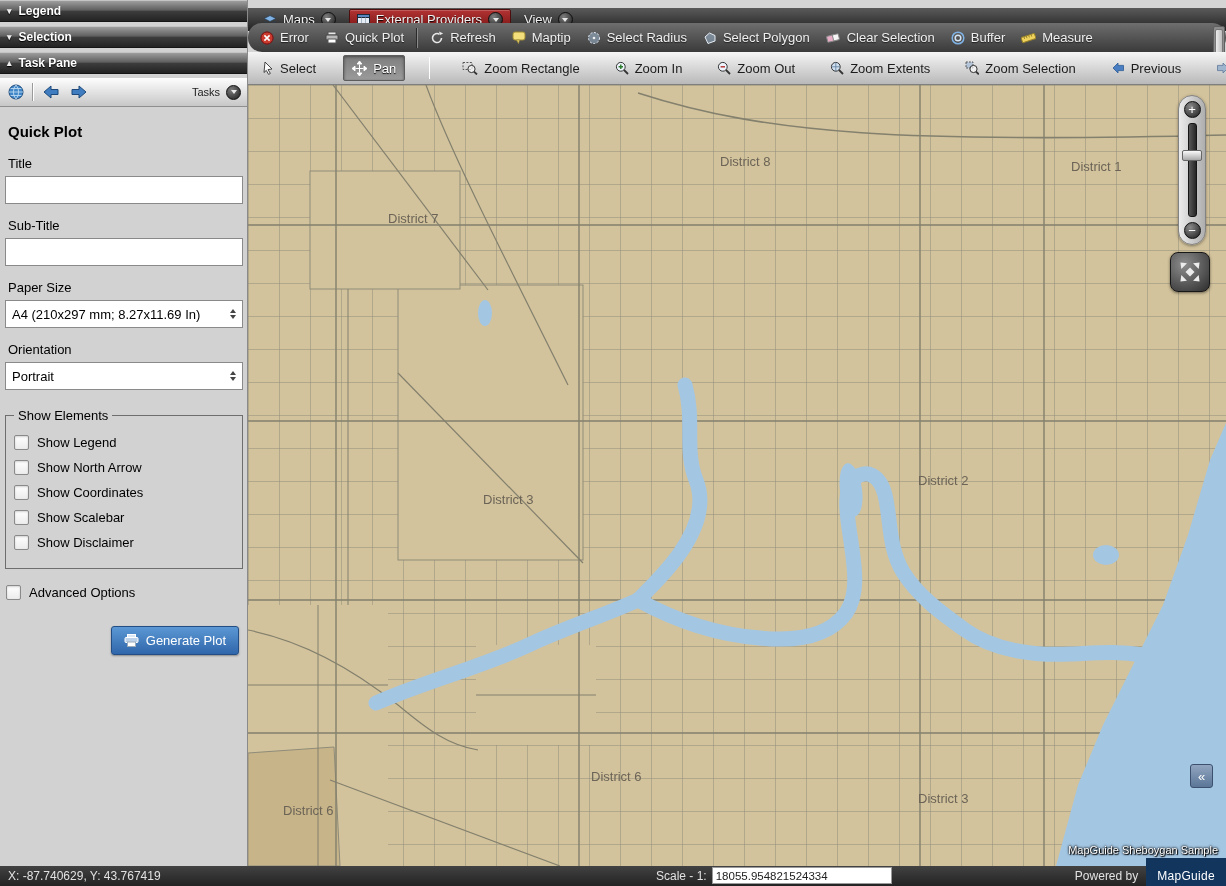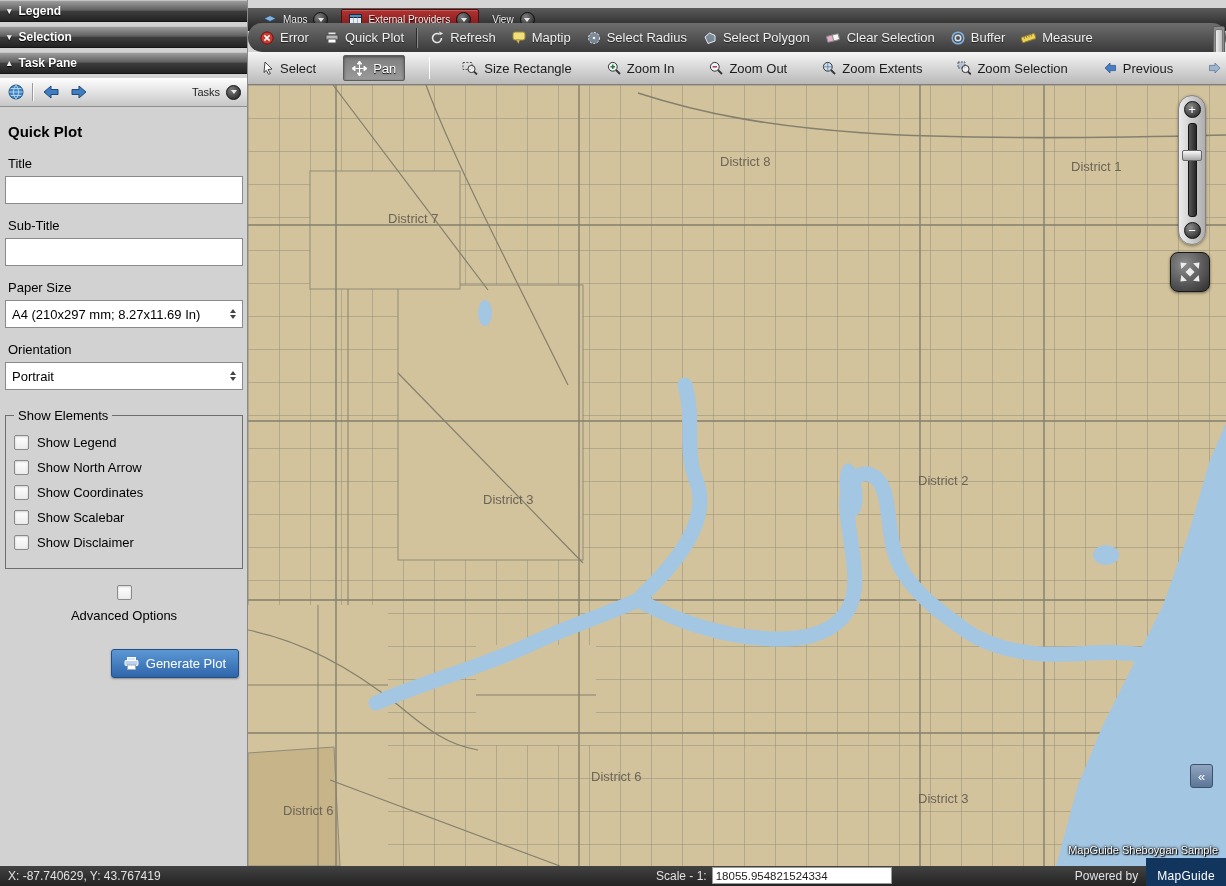--- a/index.html
+++ b/index.html
@@ -30,30 +30,30 @@
        background:#fff;display:flex;align-items:center;padding-left:6px;font-size:13px;cursor:pointer;}
   .spin{position:absolute;right:6px;top:50%;transform:translateY(-50%);display:flex;flex-direction:column;gap:2px;}
   .spin .up{width:0;height:0;border-left:3.5px solid transparent;border-right:3.5px solid transparent;border-bottom:4.5px solid #444;}
   .spin .dn{width:0;height:0;border-left:3.5px solid transparent;border-right:3.5px solid transparent;border-top:4.5px solid #444;}
   fieldset.show-elems{width:238px;box-sizing:border-box;border:1px solid #6e6e6e;margin:18px 0 0 0;
                       padding:2px 8px 8px 8px;}
   fieldset.show-elems legend{font-size:13px;padding:0 4px;}
   .chk-row{display:flex;align-items:center;gap:8px;margin:10px 0;font-size:13px;}
   .chk{width:13px;height:13px;flex:0 0 13px;background:linear-gradient(#ffffff,#ececec);
        border:1px solid #8a8a8a;border-radius:2px;box-shadow:inset 0 1px 2px rgba(0,0,0,.18);cursor:pointer;}
-  .adv-row{margin:16px 0 0 1px;flex-direction:column;}
+  .adv-row{margin:16px 0 0 1px;}
   .gen-wrap{display:flex;justify-content:flex-end;margin:26px 3px 0 0;}
   .gen-btn{display:flex;gap:7px;background:linear-gradient(#5c98d4,#2f66ab);
            border:1px solid #224e85;border-radius:3px;color:#fff;font-size:13px;padding:6px 12px;
            cursor:pointer;box-shadow:0 1px 2px rgba(0,0,0,.35);}
 
   
   .menubar{position:absolute;left:248px;top:8px;width:978px;height:23px;
            background:linear-gradient(#5a5a5a,#222);display:flex;align-items:center;
-           padding-left:8px;box-sizing:border-box;gap:6px;color:#f0f0f0;font-size:10px;}
+           padding-left:8px;box-sizing:border-box;gap:6px;color:#f0f0f0;font-size:13px;}
   .menu-item{display:flex;align-items:center;gap:6px;height:19px;padding:0 7px;border-radius:2px;
              cursor:pointer;text-shadow:0 1px 1px #000;}
   .menu-item.active{background:linear-gradient(#b23232,#7a1515);border:1px solid #4e0e0e;
                     box-shadow:inset 0 1px 0 rgba(255,255,255,.2);}
   .dd-circle{width:13px;height:13px;border-radius:50%;flex:0 0 13px;
              background:radial-gradient(circle at 35% 30%,#7d7d7d,#1c1c1c);
              border:1px solid #0f0f0f;display:inline-flex;align-items:center;justify-content:center;cursor:pointer;}
   .dd-caret{width:0;height:0;border-left:3px solid transparent;border-right:3px solid transparent;border-top:4px solid #e8e8e8;}
 
   
@@ -378,21 +378,21 @@
     </div>
     <div class="sep"></div>
     <div class="tb-item">
       <span class="ic">
         <svg width="16" height="14">
             <rect x="1" y="1.5" width="9" height="7" fill="none" stroke="#555" stroke-dasharray="2 1.4"></rect>
             <circle cx="9.5" cy="8" r="3.6" fill="rgba(255,255,255,.65)" stroke="#333"></circle>
             <line x1="12" y1="10.6" x2="15" y2="13.5" stroke="#333" stroke-width="1.8"></line>
           </svg>
       </span>
-      <span>Size Rectangle</span>
+      <span>Zoom Rectangle</span>
     </div>
     <div class="tb-item">
       <span class="ic">
         <svg width="14" height="14">
             <circle cx="5.8" cy="5.8" r="4.4" fill="#eef4fb" stroke="#333"></circle>
             <path d="M3.6 5.8h4.4M5.8 3.6v4.4" stroke="#2a7a2a" stroke-width="1.4"></path>
             <line x1="9" y1="9" x2="13" y2="13" stroke="#333" stroke-width="1.8"></line>
           </svg>
       </span>
       <span>Zoom In</span>

